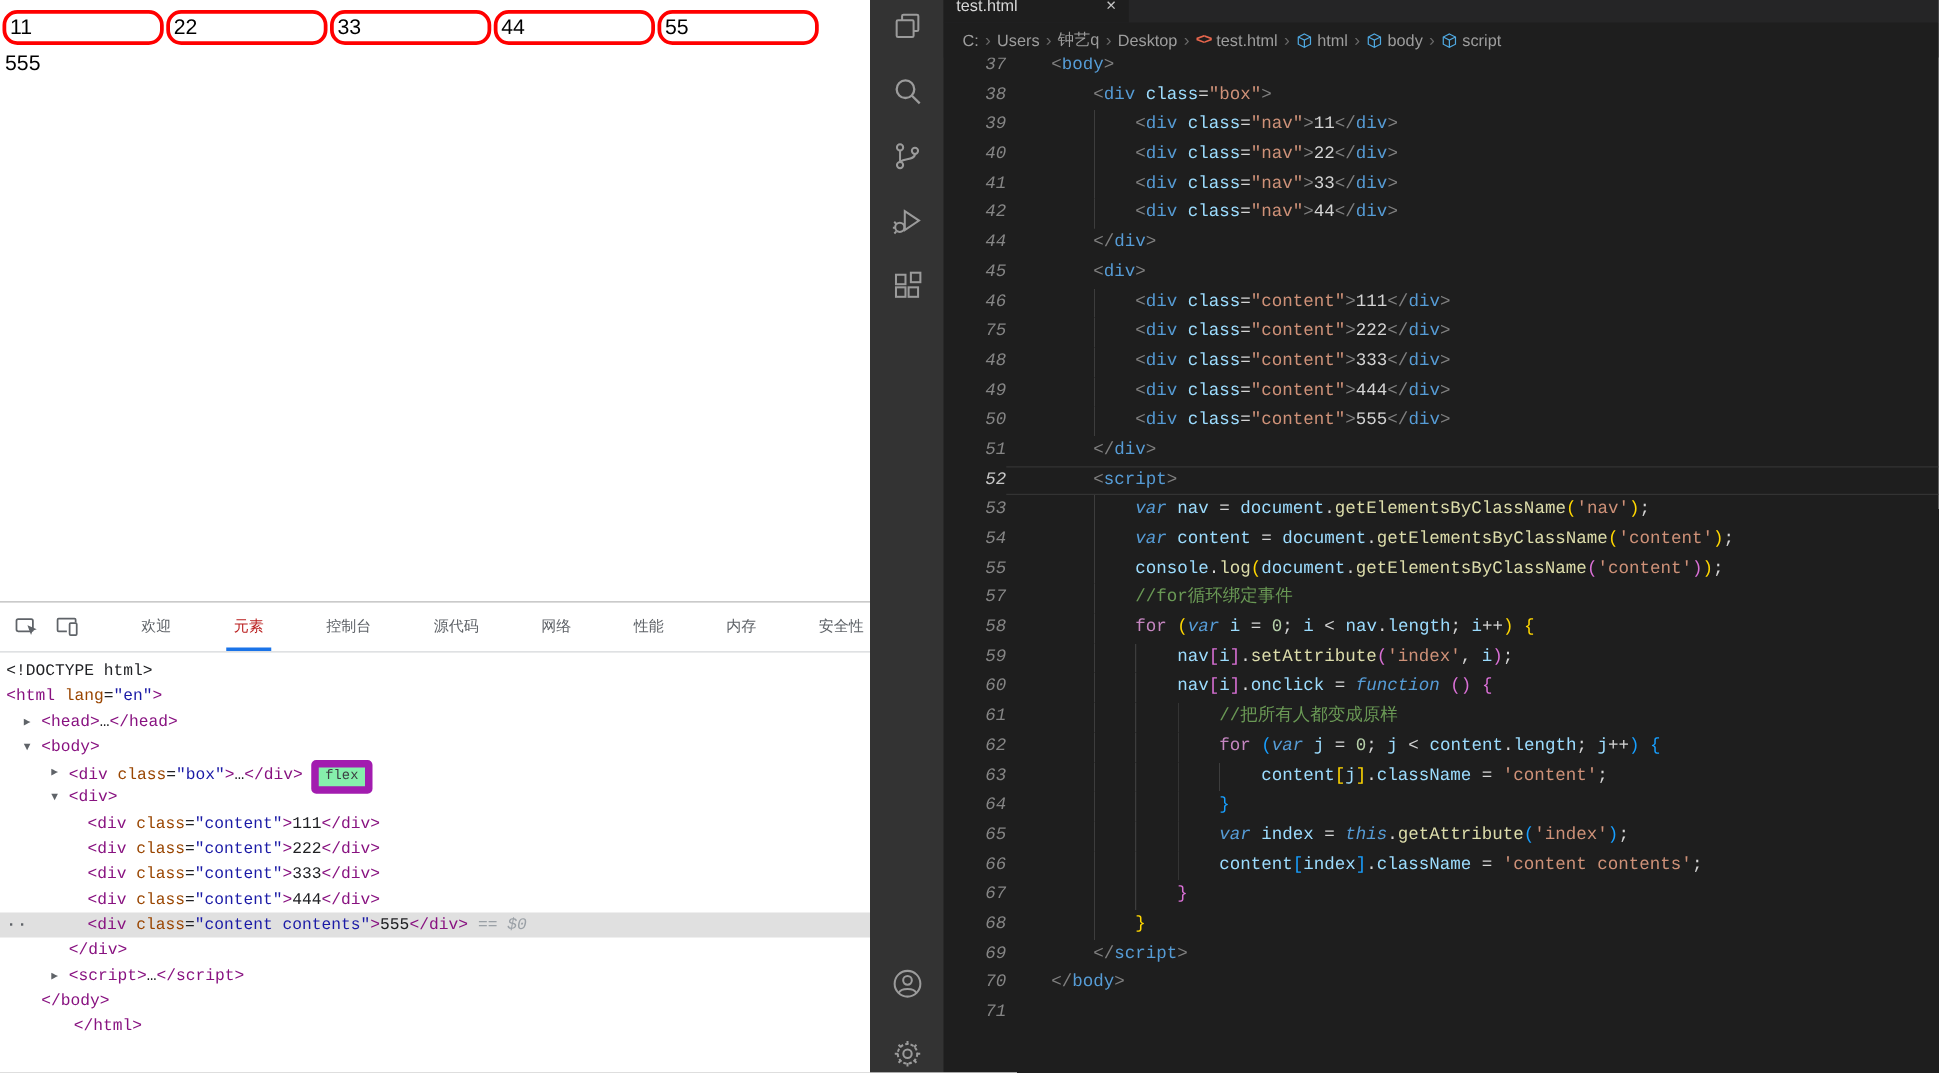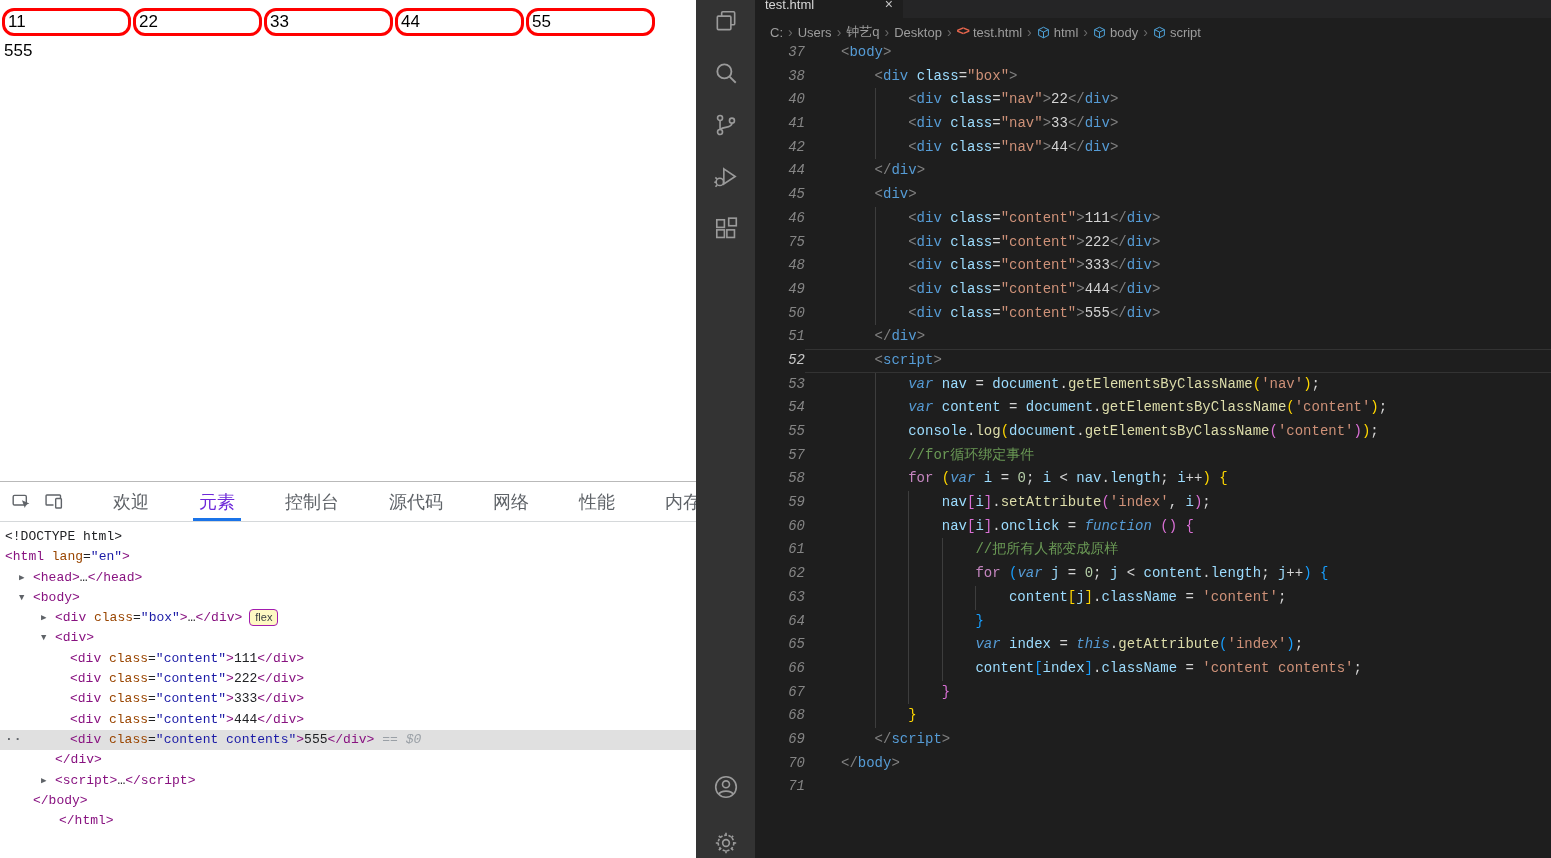--- a/index.html
+++ b/index.html
@@ -13,33 +13,33 @@
   .nav-box{box-sizing:border-box;width:129px;height:28px;border:3px solid #ff0000;border-radius:12px;
            font:17px/21px "Liberation Sans",sans-serif;color:#000;padding-left:3px;background:#fff;}
   .page-text{position:absolute;left:4px;top:41px;font-size:17px;color:#000;}
 
   
   .devtools{position:absolute;left:0;top:481px;width:696px;height:377px;background:#fff;
             border-top:1px solid #b9b9b9;box-sizing:border-box;}
   .dt-toolbar{height:39px;border-bottom:1px solid #d5d8da;display:flex;align-items:center;overflow:hidden;}
   .dt-ic{width:21px;height:21px;margin-left:11px;display:inline-flex;align-items:center;justify-content:center;}
   .dt-tabs{display:flex;height:39px;margin-left:24px;overflow:hidden;flex:1;}
-  .dt-tab{padding:0 19px;display:flex;align-items:stretch;font-size:18px;color:#5f6368;white-space:nowrap;}
+  .dt-tab{padding:0 19px;display:flex;align-items:stretch;font-size:12px;color:#5f6368;white-space:nowrap;}
   .dt-tab .lbl{display:flex;align-items:center;padding:0 6px;border-bottom:3px solid transparent;
                border-top:3px solid transparent;box-sizing:border-box;}
-  .dt-tab.active{color:#6d28d9;}
+  .dt-tab.active{color:#b91c1c;}
   .dt-tab.active .lbl{border-bottom-color:#1a73e8;}
   .dt-tree{font:13px/20.3px "Liberation Mono",monospace;padding-top:5px;color:#202124;}
   .dt-row{position:relative;height:20.3px;white-space:pre;}
   .dt-row.sel{background:#e0e0e0;}
   .arr{position:absolute;top:0;font-size:9px;color:#5f6368;line-height:20.3px;}
   .dts{position:absolute;left:5px;top:0;color:#5f6368;font-weight:bold;letter-spacing:1px;}
   .dtag{color:#881280;} .dattr{color:#994500;} .dval{color:#1a1aa6;} .dtxt{color:#202124;}
-  .badge{display:inline-block;margin-left:7px;padding:0 5px;border:1px solid #a21caf;border-radius:4px;
-         background:#fef9c3;color:#3c4043;font-size:11px;line-height:15px;font-family:Liberation Sans, sans-serif;}
+  .badge{display:inline-block;margin-left:7px;padding:0 5px;border:6px solid #a21caf;border-radius:4px;
+         background:#86efac;color:#3c4043;font-size:11px;line-height:15px;font-family:Liberation Mono, monospace;}
   .deq{color:#9aa0a6;margin-left:8px;} .dref{color:#9aa0a6;font-style:italic;}
 
   
   .vscode{position:absolute;left:696px;top:0;width:855px;height:858px;background:#1e1e1e;}
   .activity{position:absolute;left:0;top:0;width:59px;height:858px;background:#333333;}
   .act-top{display:flex;flex-direction:column;align-items:center;}
   .act-top .ic{margin-top:8px;margin-bottom:18px;}
   .act-top .ic + .ic{margin-top:8px;}
   .act-bottom{position:absolute;bottom:0;left:0;right:0;display:flex;flex-direction:column;align-items:center;}
   .act-bottom .ic-account{margin-bottom:30px;}
@@ -273,20 +273,24 @@
         <div class="code-lines">
             <div class="code-line">
               <span class="gut">37</span>
               <span class="lc"><span class="pun">&lt;</span><span class="tag">body</span><span class="pun">&gt;</span></span>
             </div>
             <div class="code-line">
               <span class="gut">38</span>
               <span class="lc"><span class="iu"></span><span class="pun">&lt;</span><span class="tag">div</span><span class="op"> </span><span class="attr">class</span><span class="op">=</span><span class="str">"box"</span><span class="pun">&gt;</span></span>
             </div>
             <div class="code-line">
+              <span class="gut">39</span>
+              <span class="lc"><span class="iu"></span><span class="iu g"></span><span class="pun">&lt;</span><span class="tag">div</span><span class="op"> </span><span class="attr">class</span><span class="op">=</span><span class="str">"nav"</span><span class="pun">&gt;</span><span class="txt">11</span><span class="pun">&lt;/</span><span class="tag">div</span><span class="pun">&gt;</span></span>
+            </div>
+            <div class="code-line">
               <span class="gut">40</span>
               <span class="lc"><span class="iu"></span><span class="iu g"></span><span class="pun">&lt;</span><span class="tag">div</span><span class="op"> </span><span class="attr">class</span><span class="op">=</span><span class="str">"nav"</span><span class="pun">&gt;</span><span class="txt">22</span><span class="pun">&lt;/</span><span class="tag">div</span><span class="pun">&gt;</span></span>
             </div>
             <div class="code-line">
               <span class="gut">41</span>
               <span class="lc"><span class="iu"></span><span class="iu g"></span><span class="pun">&lt;</span><span class="tag">div</span><span class="op"> </span><span class="attr">class</span><span class="op">=</span><span class="str">"nav"</span><span class="pun">&gt;</span><span class="txt">33</span><span class="pun">&lt;/</span><span class="tag">div</span><span class="pun">&gt;</span></span>
             </div>
             <div class="code-line">
               <span class="gut">42</span>
               <span class="lc"><span class="iu"></span><span class="iu g"></span><span class="pun">&lt;</span><span class="tag">div</span><span class="op"> </span><span class="attr">class</span><span class="op">=</span><span class="str">"nav"</span><span class="pun">&gt;</span><span class="txt">44</span><span class="pun">&lt;/</span><span class="tag">div</span><span class="pun">&gt;</span></span>

